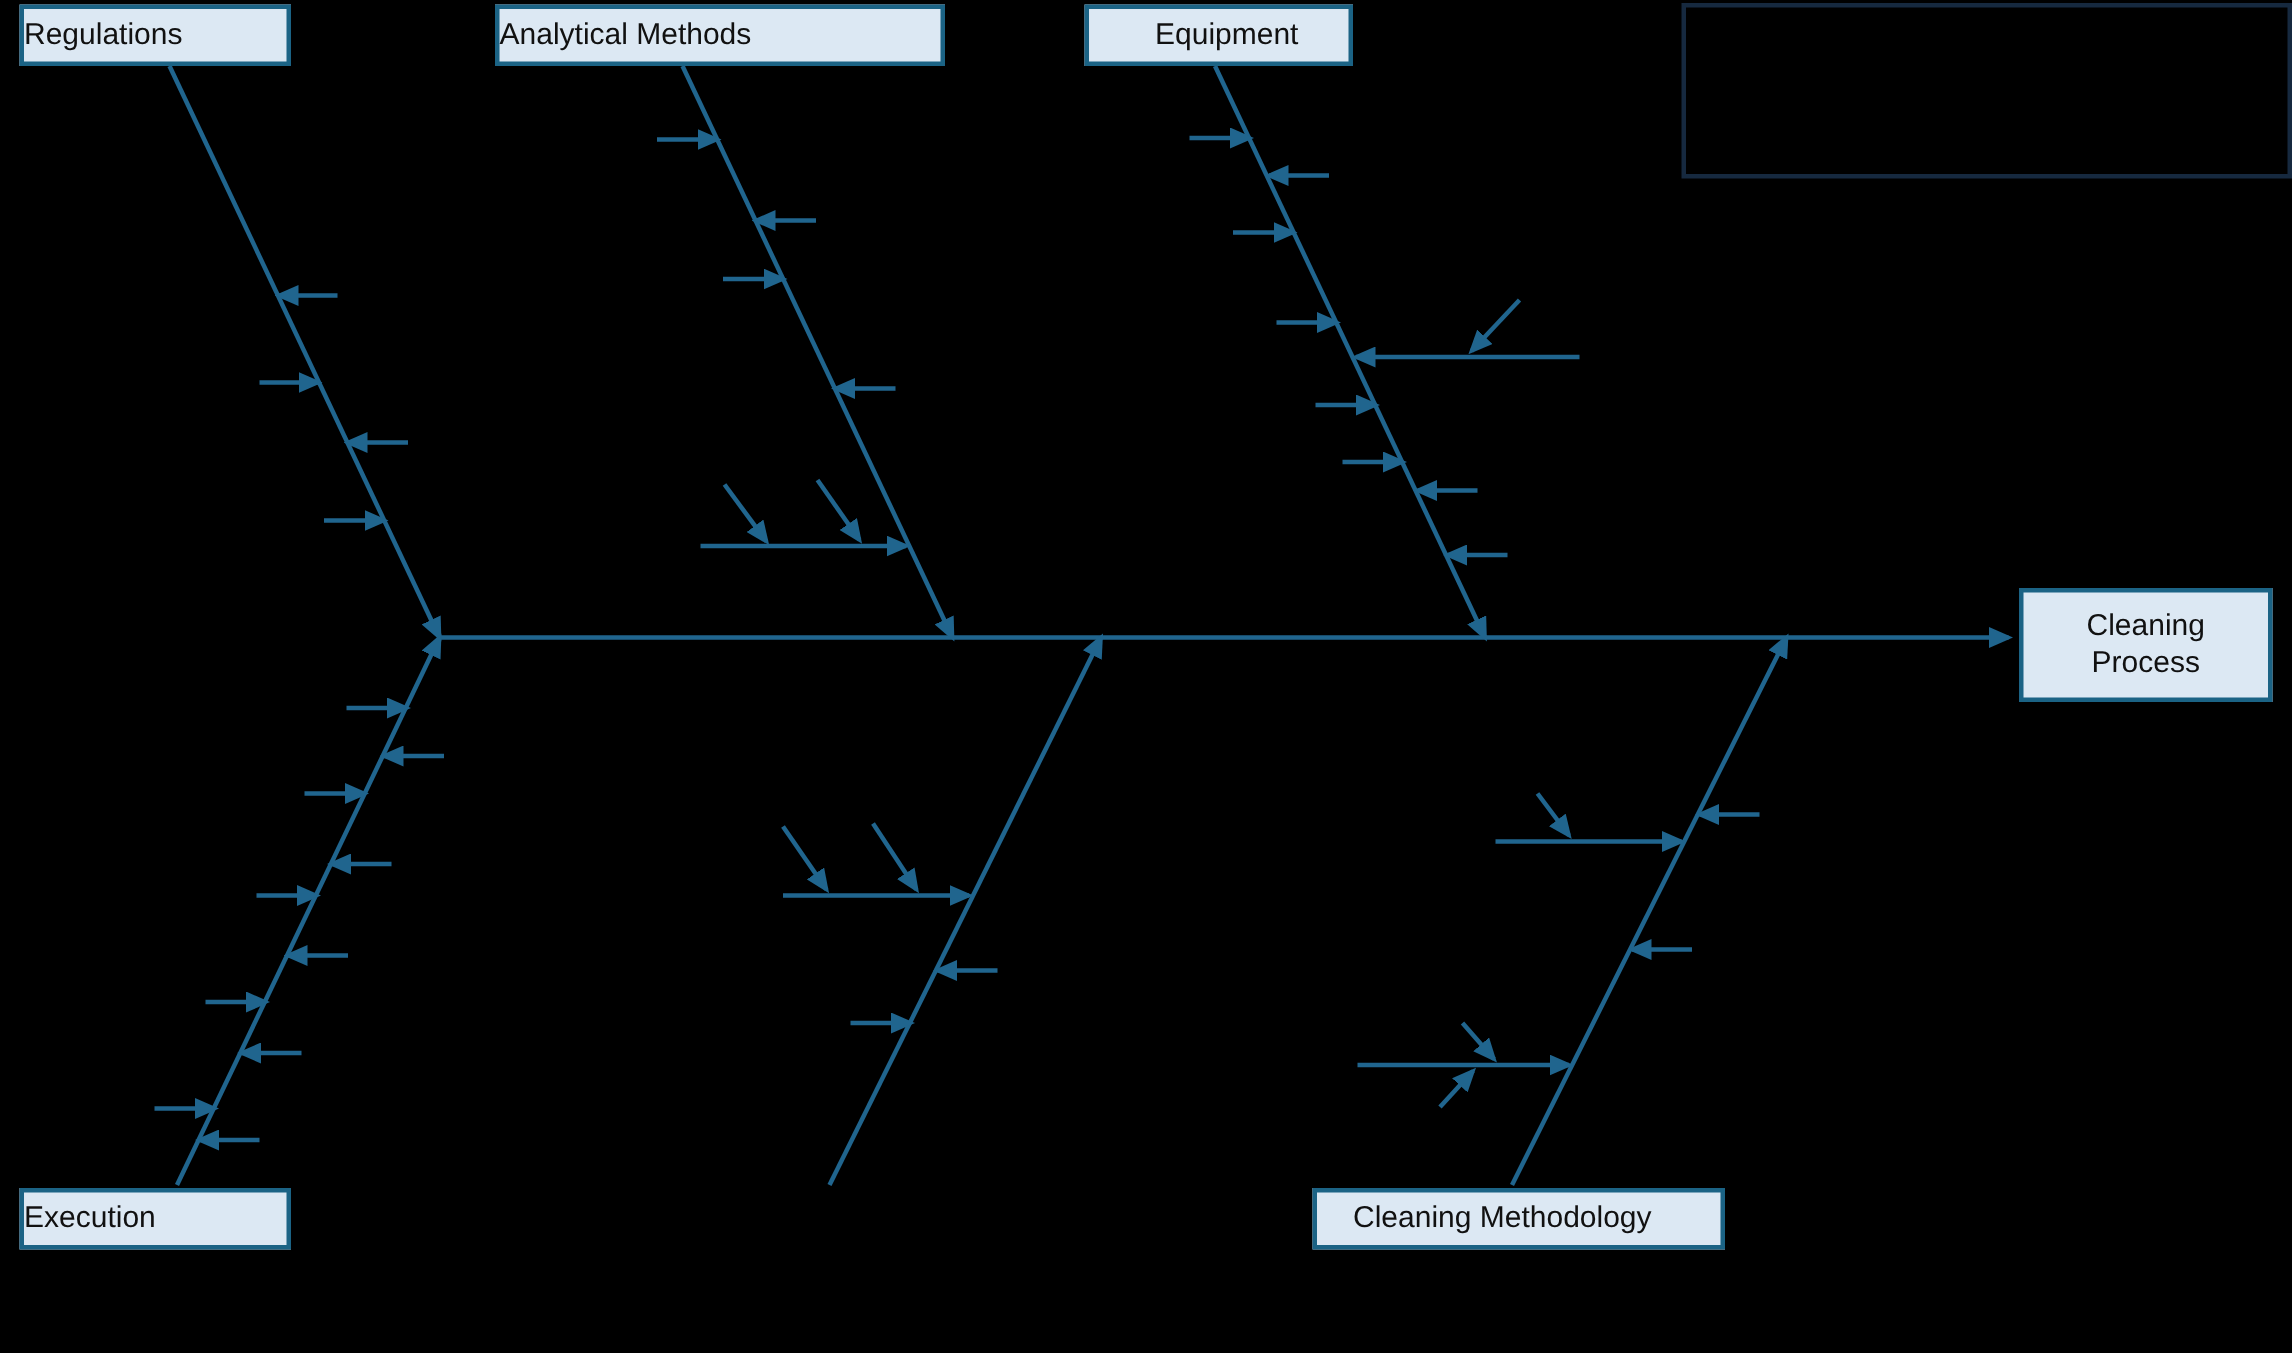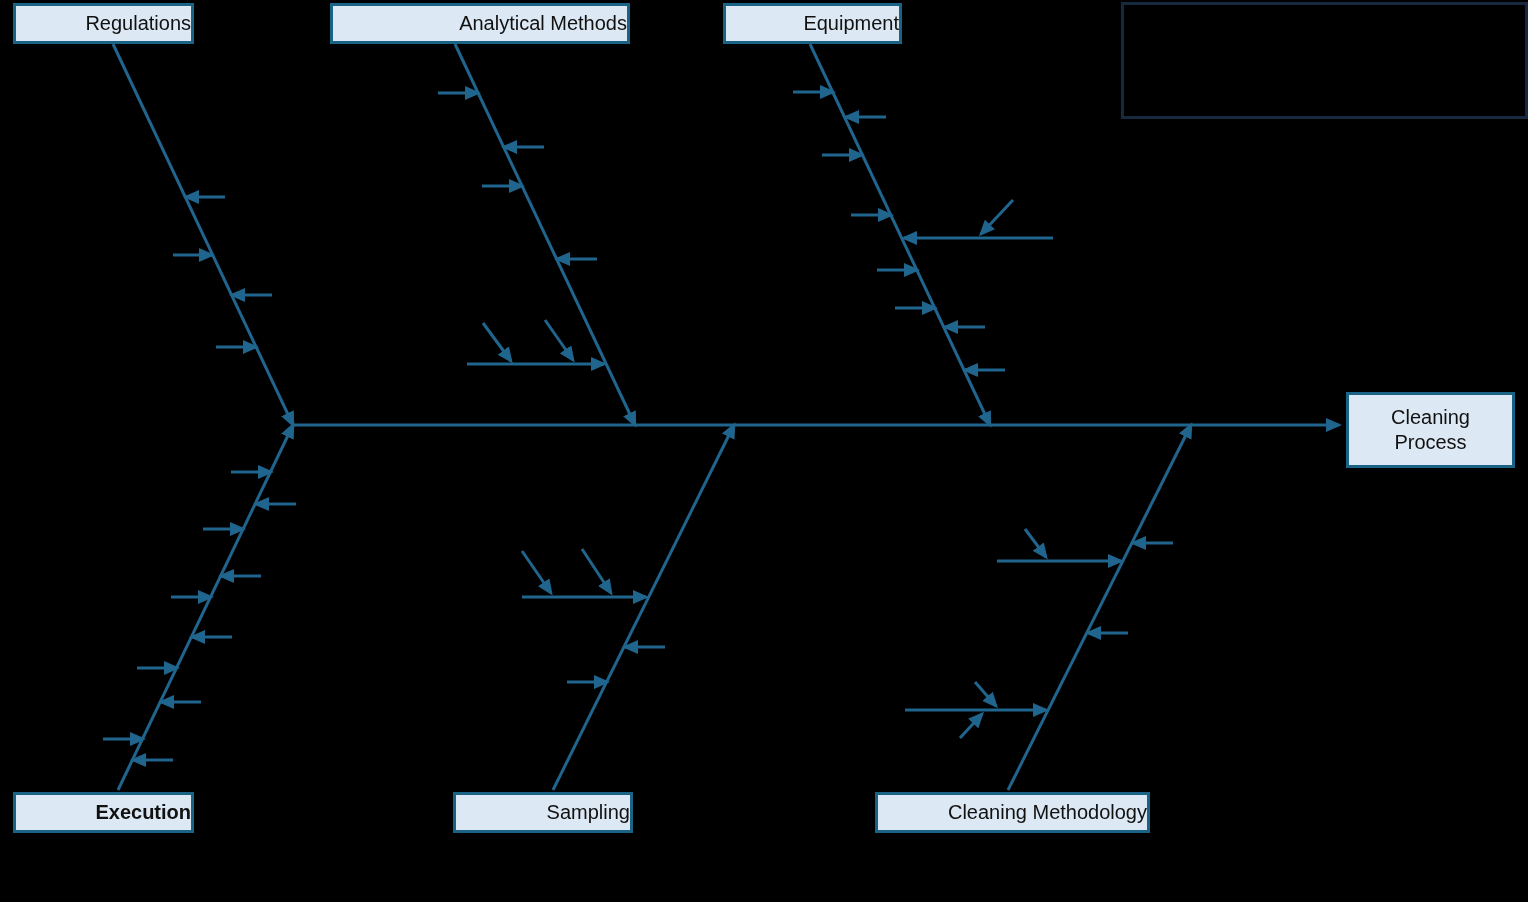--- a/index.html
+++ b/index.html
@@ -22,21 +22,21 @@
   }
   .cat-box {
     position: absolute;
     box-sizing: border-box;
     background: #dce8f3;
     border: 3px solid #1b6385;
     color: #111111;
     font-size: 20px;
     display: flex;
     align-items: center;
-    justify-content: flex-end;
+    justify-content: flex-start;
     text-align: center;
     line-height: 1.25;
     white-space: nowrap;
   }
   .head-box {
     white-space: normal;
     padding: 2px 10px;
   }
   .title-box {
     position: absolute;
@@ -115,28 +115,25 @@
   </svg>
 
   <div class="title-box" id="title-box" style="left: 1121px; top: 2px; width: 407px; height: 117px;"></div>
 
   <div class="cat-box" id="cat-0" style="left: 13px; top: 3px; width: 181px; height: 41px;">
     <span>Regulations</span>
   </div>
   <div class="cat-box" id="cat-1" style="left: 330px; top: 3px; width: 300px; height: 41px;">
     <span>Analytical Methods</span>
   </div>
-  <div class="cat-box" id="cat-2" style="left: 723px; top: 3px; width: 179px; height: 41px;">
+  <div class="cat-box" id="cat-2" style="left: 723px; top: 3px; width: 179px; height: 41px; padding-left: 44px;">
     <span>Equipment</span>
   </div>
-  <div class="cat-box" id="cat-3" style="left: 13px; top: 792px; width: 181px; height: 41px; font-weight: bold;">
+  <div class="cat-box" id="cat-3" style="left: 13px; top: 792px; width: 181px; height: 41px;">
     <span>Execution</span>
-  </div>
-  <div class="cat-box" id="cat-4" style="left: 453px; top: 792px; width: 180px; height: 41px;">
-    <span>Sampling</span>
   </div>
   <div class="cat-box" id="cat-5" style="left: 875px; top: 792px; width: 275px; height: 41px; padding-left: 24px;">
     <span>Cleaning Methodology</span>
   </div>
 
   <div class="cat-box head-box" id="head-box" style="left: 1346px; top: 392px; width: 169px; height: 76px;">
     <span>Cleaning Process</span>
   </div>
 
 </div>

